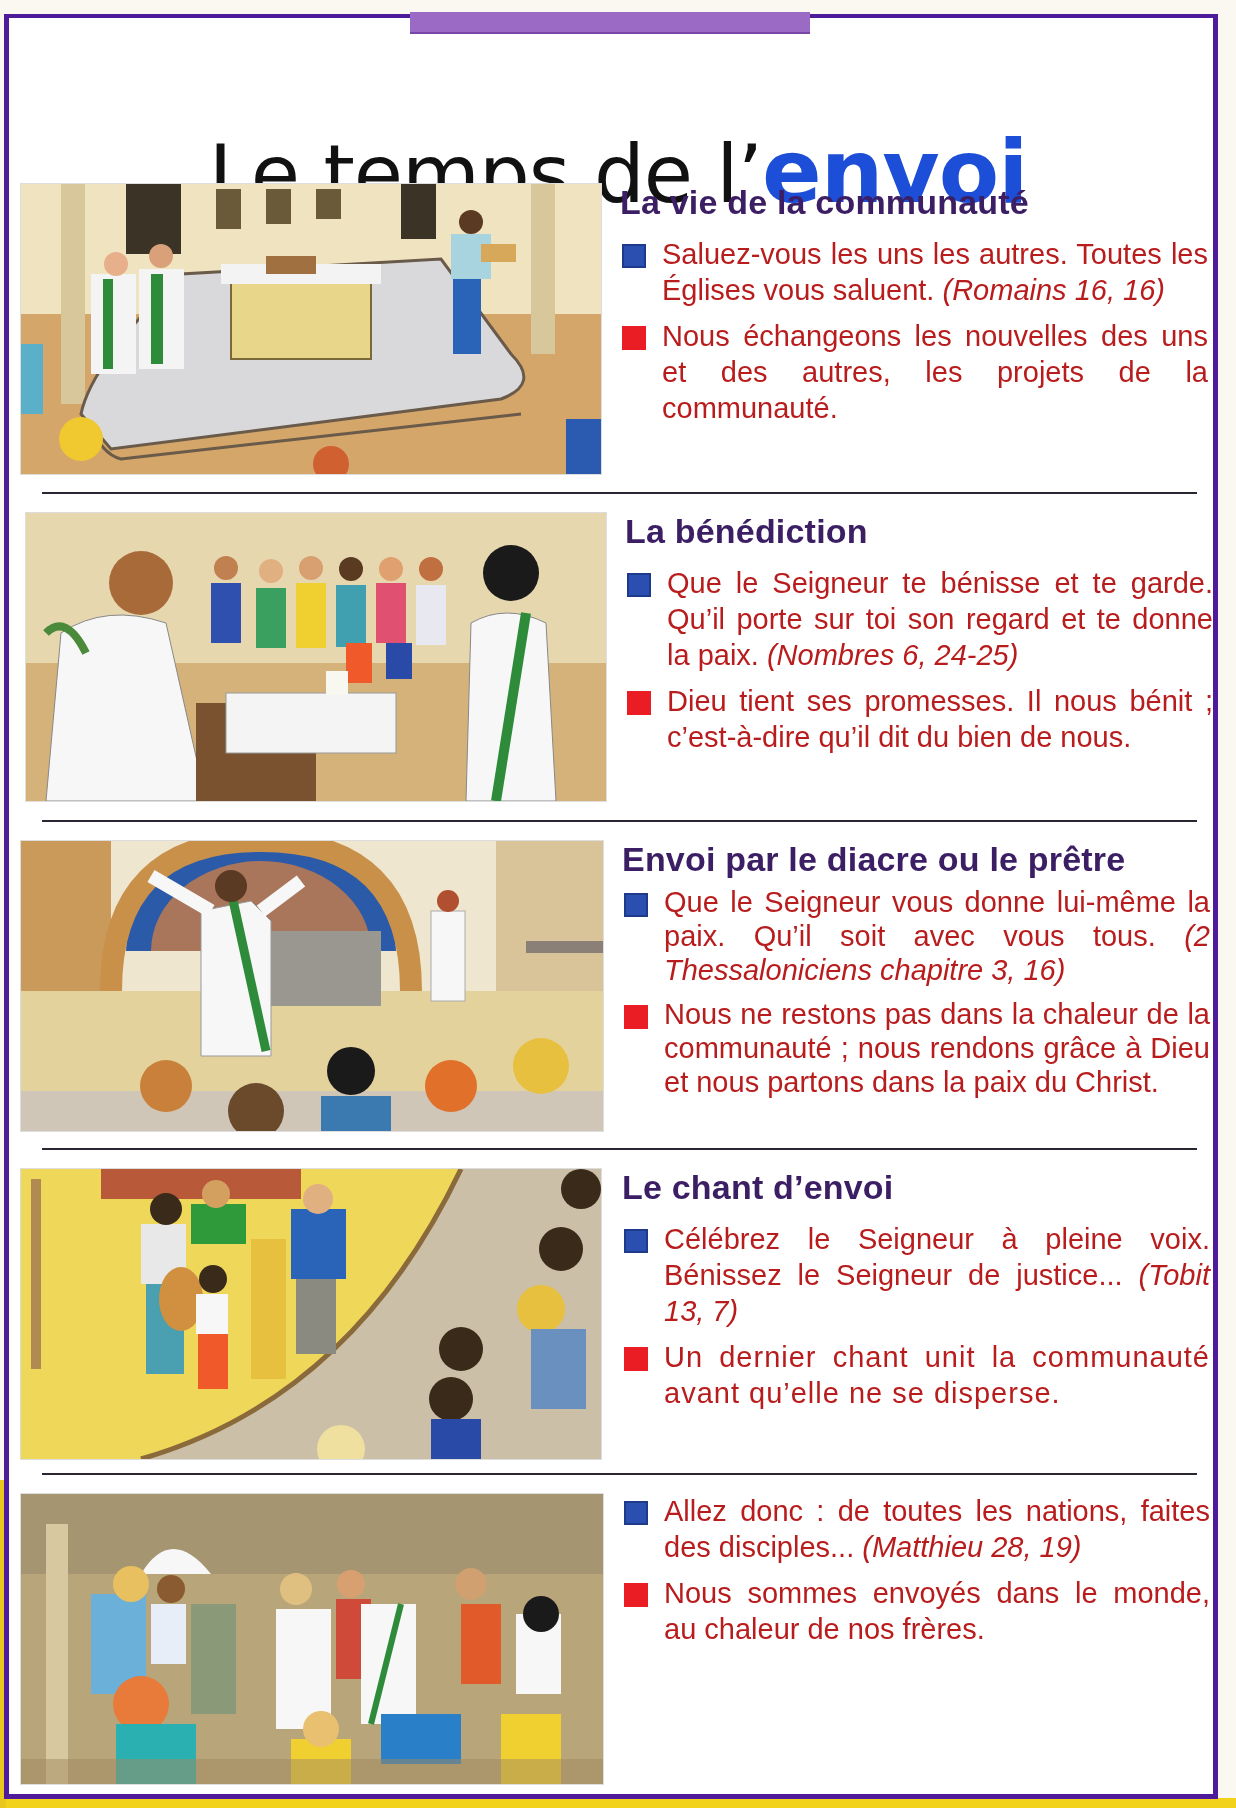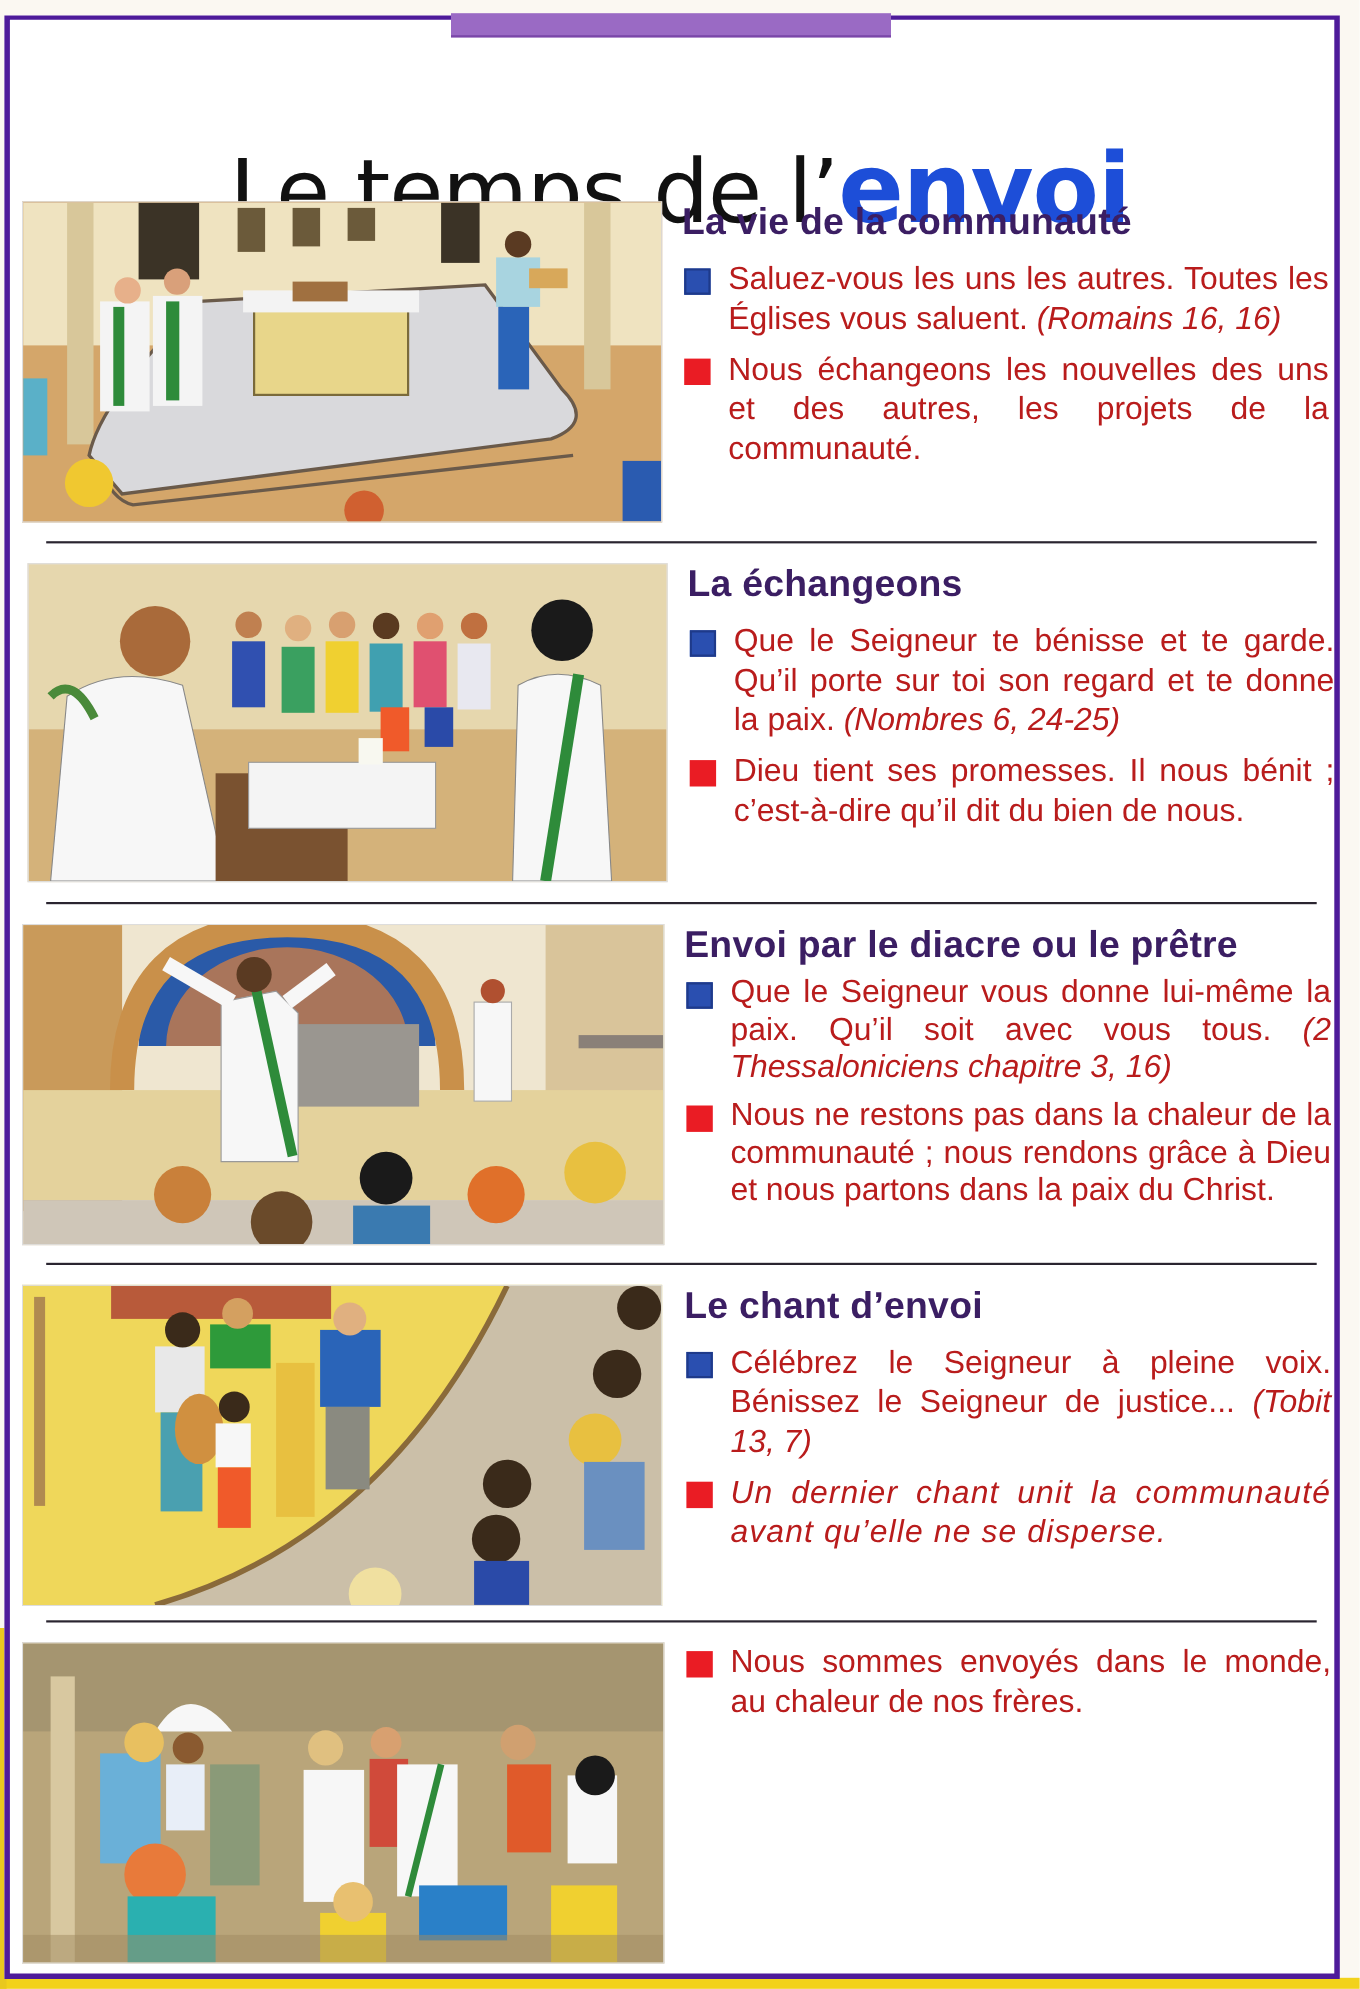--- a/index.html
+++ b/index.html
@@ -125,21 +125,21 @@
       <rect x="170" y="190" width="120" height="98" fill="#7a5230"></rect>
       <rect x="200" y="180" width="170" height="60" fill="#f4f4f4" stroke="#999"></rect>
       <rect x="300" y="158" width="22" height="24" fill="#f8f8f0"></rect>
       <path d="M440 288 L445 110 Q480 90 520 110 L530 288 Z" fill="#f7f7f7" stroke="#888" stroke-width="1"></path>
       <path d="M500 100 L470 288" stroke="#2e8b3a" stroke-width="10"></path>
       <circle cx="485" cy="60" r="28" fill="#1a1a1a"></circle>
       <path d="M20 120 Q40 100 60 140" fill="none" stroke="#4a8a3a" stroke-width="8"></path>
     </svg>
   </div>
   <div class="text-col" style="top:0;left:605px;">
-    <h2 class="heading">La échangeons</h2>
+    <h2 class="heading">La bénédiction</h2>
     <div class="item">
       <span class="bullet blue"></span>
       <span>Que le Seigneur te bénisse et te garde. Qu’il porte sur toi son regard et te donne la paix.</span>
       <span class="ref">(Nombres 6, 24-25)</span>
     </div>
     <div class="item">
       <span class="bullet red"></span>
       <span>Dieu tient ses promesses. Il nous bénit ; c’est-à-dire qu’il dit du bien de nous.</span>
     </div>
   </div>
@@ -222,21 +222,21 @@
   </div>
   <div class="text-col" style="top:0;left:602px;">
     <h2 class="heading">Le chant d’envoi</h2>
     <div class="item">
       <span class="bullet blue"></span>
       <span>Célébrez le Seigneur à pleine voix. Bénissez le Seigneur de justice...</span>
       <span class="ref">(Tobit 13, 7)</span>
     </div>
     <div class="item">
       <span class="bullet red"></span>
-      <span style="letter-spacing:1px;font-style:italic;">Un dernier chant unit la communauté avant qu’elle ne se disperse.</span>
+      <span style="letter-spacing:1px;">Un dernier chant unit la communauté avant qu’elle ne se disperse.</span>
     </div>
   </div>
 </div>
 <div class="divider" style="top:1473px;"></div>
 
 <div class="section" style="top:1493px;height:290px;">
   <div class="pic" style="top:0;width:582px;height:290px;background:#c9b58a;">
     <svg class="scene" viewBox="0 0 582 290" width="582" height="290" preserveAspectRatio="none">
       <rect x="0" y="0" width="582" height="290" fill="#b9a57a"></rect>
       <rect x="0" y="0" width="582" height="80" fill="#a59570"></rect>
@@ -261,17 +261,22 @@
         <rect x="95" y="230" width="80" height="60" fill="#2ab0b0"></rect>
       <rect x="270" y="245" width="60" height="45" fill="#f0d030"></rect>
         <circle cx="300" cy="235" r="18" fill="#e8c070"></circle>
       <rect x="360" y="220" width="80" height="50" fill="#2a80c8"></rect>
       <rect x="480" y="220" width="60" height="70" fill="#f0d030"></rect>
       <rect x="0" y="265" width="582" height="25" fill="#a08a60" opacity="0.5"></rect>
     </svg>
   </div>
   <div class="text-col" style="top:0;left:602px;">
     <div class="item">
+      <span class="bullet blue"></span>
+      <span>Allez donc : de toutes les nations, faites des disciples...</span>
+      <span class="ref">(Matthieu 28, 19)</span>
+    </div>
+    <div class="item">
       <span class="bullet red"></span>
       <span>Nous sommes envoyés dans le monde, au chaleur de nos frères.</span>
     </div>
   </div>
 </div>
 
 </body></html>

